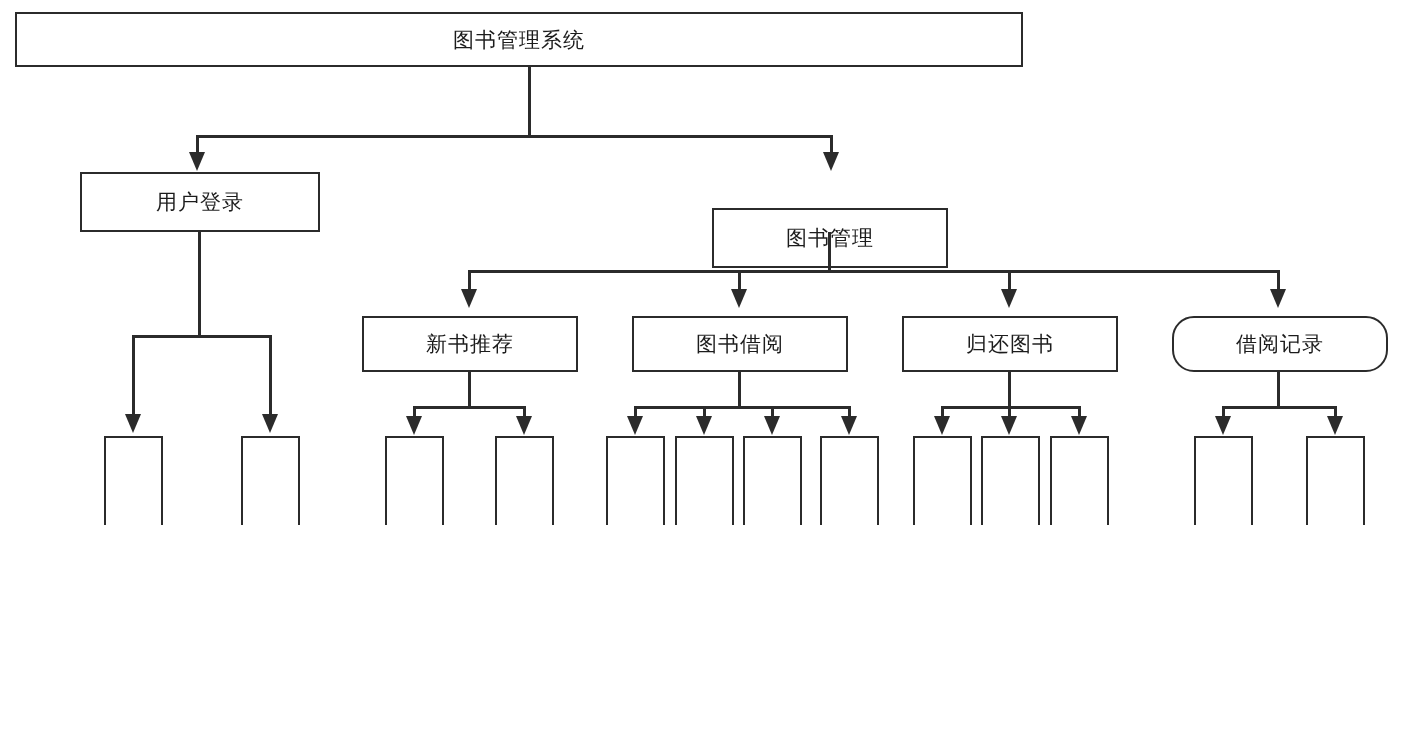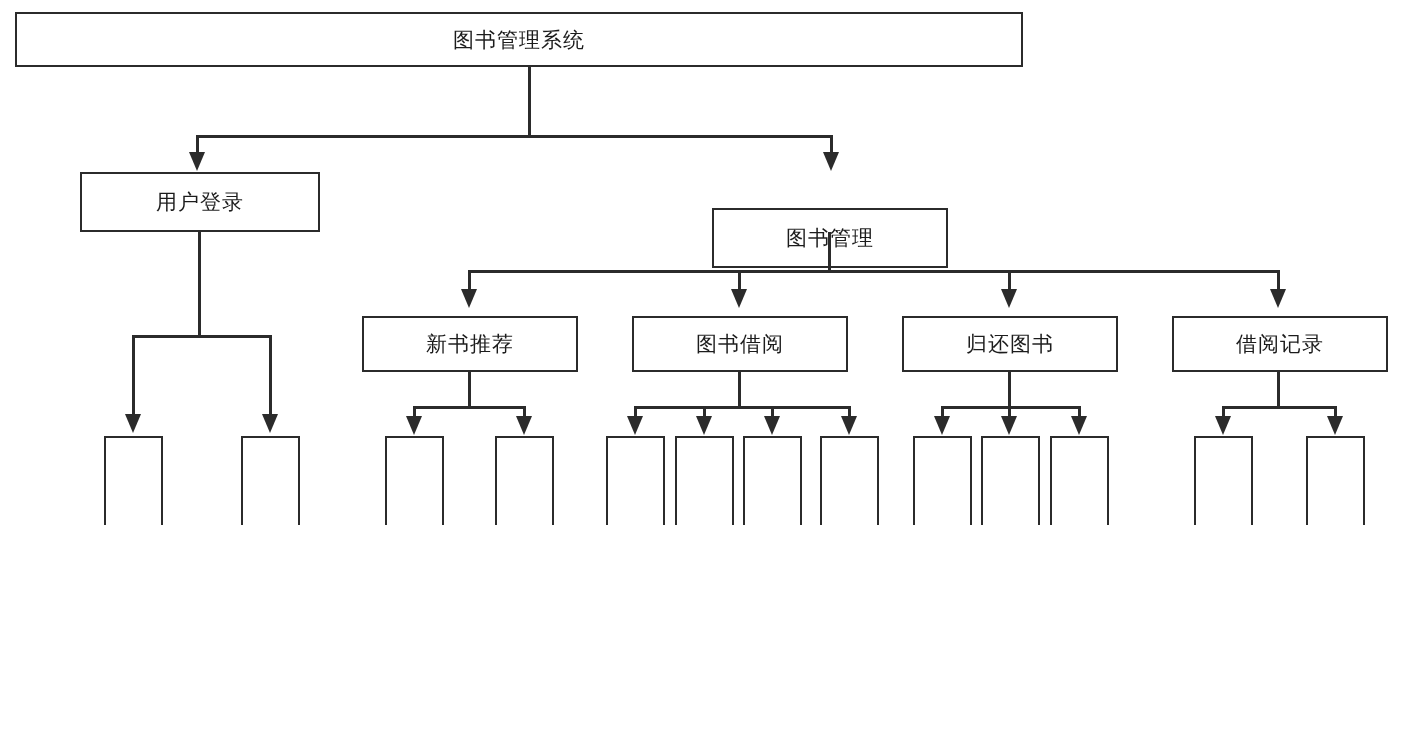--- a/index.html
+++ b/index.html
@@ -114,21 +114,21 @@
 
   <div class="node h" style="left:362px;top:316px;width:216px;height:56px;">
     <span>新书推荐</span>
   </div>
   <div class="node h" style="left:632px;top:316px;width:216px;height:56px;">
     <span>图书借阅</span>
   </div>
   <div class="node h" style="left:902px;top:316px;width:216px;height:56px;">
     <span>归还图书</span>
   </div>
-  <div class="node h" style="left:1172px;top:316px;width:216px;height:56px;">
+  <div class="node h" style="left:1172px;top:316px;width:216px;height:56px;border-radius:22px;">
     <span>借阅记录</span>
   </div>
 
   <div class="seg vline" style="left:468px;top:372px;width:3px;height:36px;"></div>
   <div class="seg hline" style="left:413px;top:406px;width:113px;height:3px;"></div>
   <div class="seg vline" style="left:413px;top:406px;width:3px;height:14px;"></div>
   <div class="arrow" style="left:406px;top:416px;"></div>
   <div class="seg vline" style="left:523px;top:406px;width:3px;height:14px;"></div>
   <div class="arrow" style="left:516px;top:416px;"></div>
 

